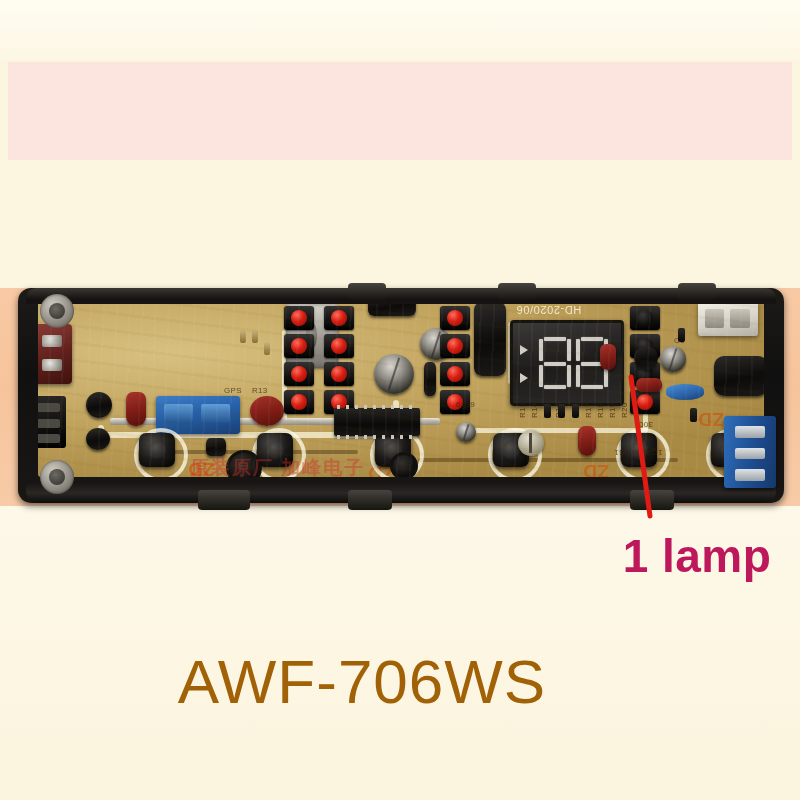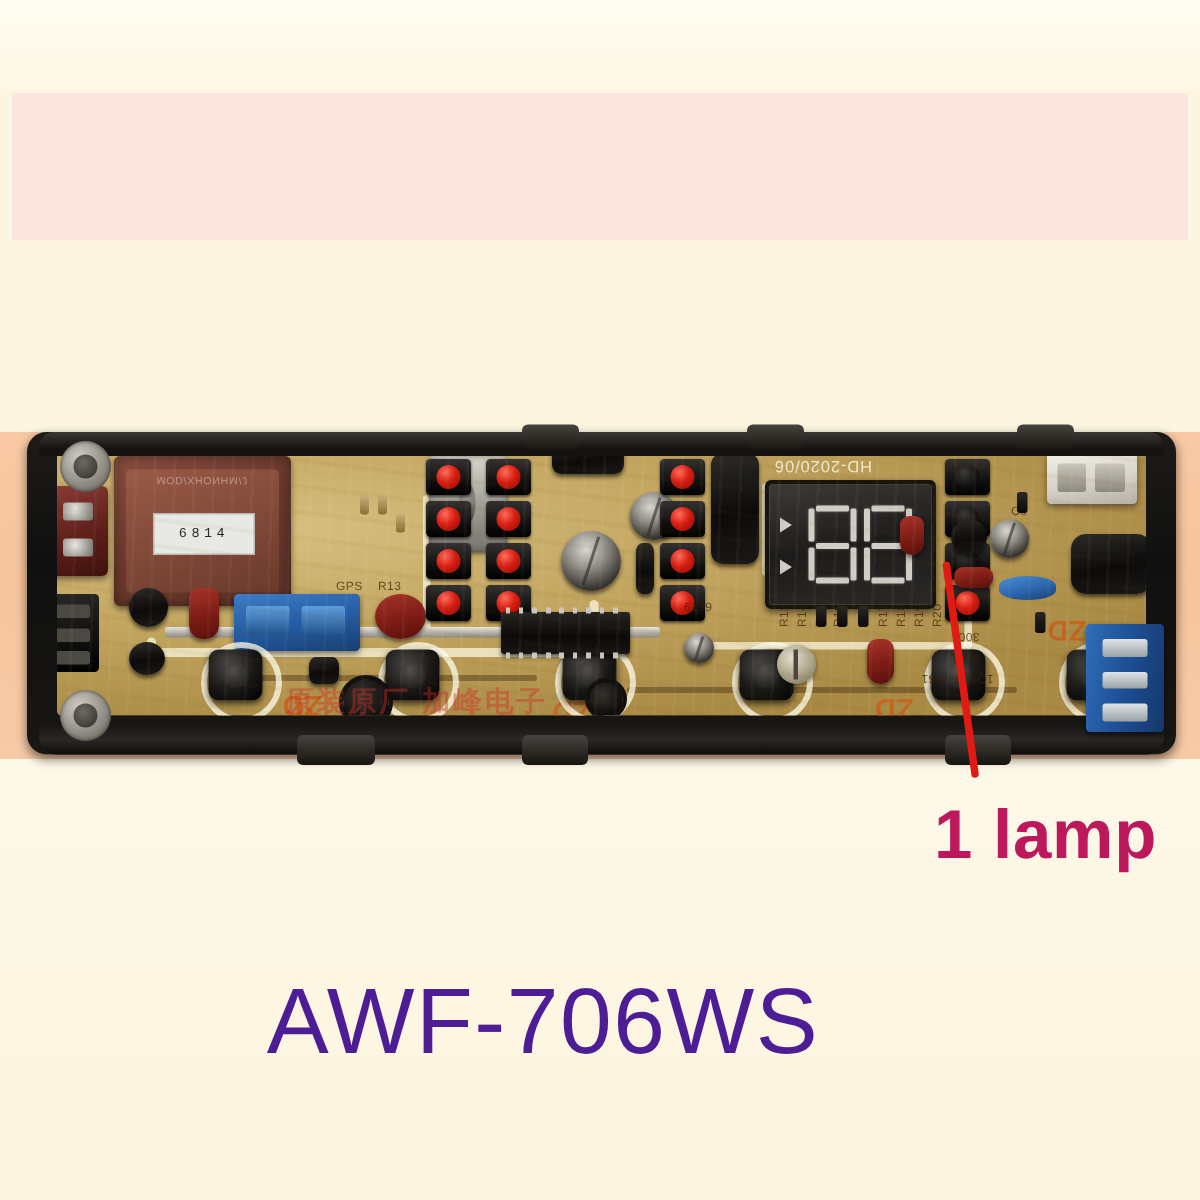--- a/index.html
+++ b/index.html
@@ -43,21 +43,21 @@
       0 0 5px rgba(214,58,48,0.95),
       0 0 11px rgba(214,58,48,0.75),
       0 0 20px rgba(214,58,48,0.45),
       2px 2px 0 rgba(150,20,15,0.5);
   }
 
   
   .model-text{
     position:absolute;left:0;top:636px;width:724px;height:90px;
     display:flex;align-items:center;justify-content:center;
-    font-size:62px;font-weight:normal;color:#4c1d95;
+    font-size:62px;font-weight:normal;color:#a16207;
     letter-spacing:1px;
   }
 
   
   .lamp-label{
     position:absolute;left:592px;top:527px;width:210px;height:58px;
     display:flex;align-items:center;justify-content:center;
     font-size:46px;font-weight:bold;color:#be185d;
     letter-spacing:0.5px;
   }
@@ -352,25 +352,20 @@
       <div class="trace" style="left:355px;top:100px;width:6px;height:40px;"></div>
       <div class="trace" style="left:430px;top:128px;width:180px;height:5px;"></div>
       <div class="trace" style="left:605px;top:60px;width:5px;height:72px;"></div>
       <div class="trace" style="left:244px;top:30px;width:5px;height:95px;"></div>
       <div class="trace" style="left:470px;top:22px;width:5px;height:62px;"></div>
       <div class="trace dark" style="left:110px;top:150px;width:210px;height:4px;"></div>
       <div class="trace dark" style="left:380px;top:158px;width:260px;height:4px;"></div>
 
       <div class="rail" style="top:118px;left:72px;width:330px;"></div>
 
-      <div class="transformer" style="left:38px;top:4px;width:118px;height:100px;">
-        <div class="tf-core"></div>
-        <div class="tf-print">MOD/XHONHM/J</div>
-        <div class="tf-label">6814</div>
-      </div>
 
       <div class="redconn" style="left:-6px;top:24px;width:40px;height:60px;">
         <i style="top:18%;"></i>
           <i style="top:58%;"></i>
       </div>
       <div class="blackconn" style="left:-8px;top:96px;width:36px;height:52px;">
         <i style="top:14%;"></i>
           <i style="top:44%;"></i>
           <i style="top:74%;"></i>
       </div>

